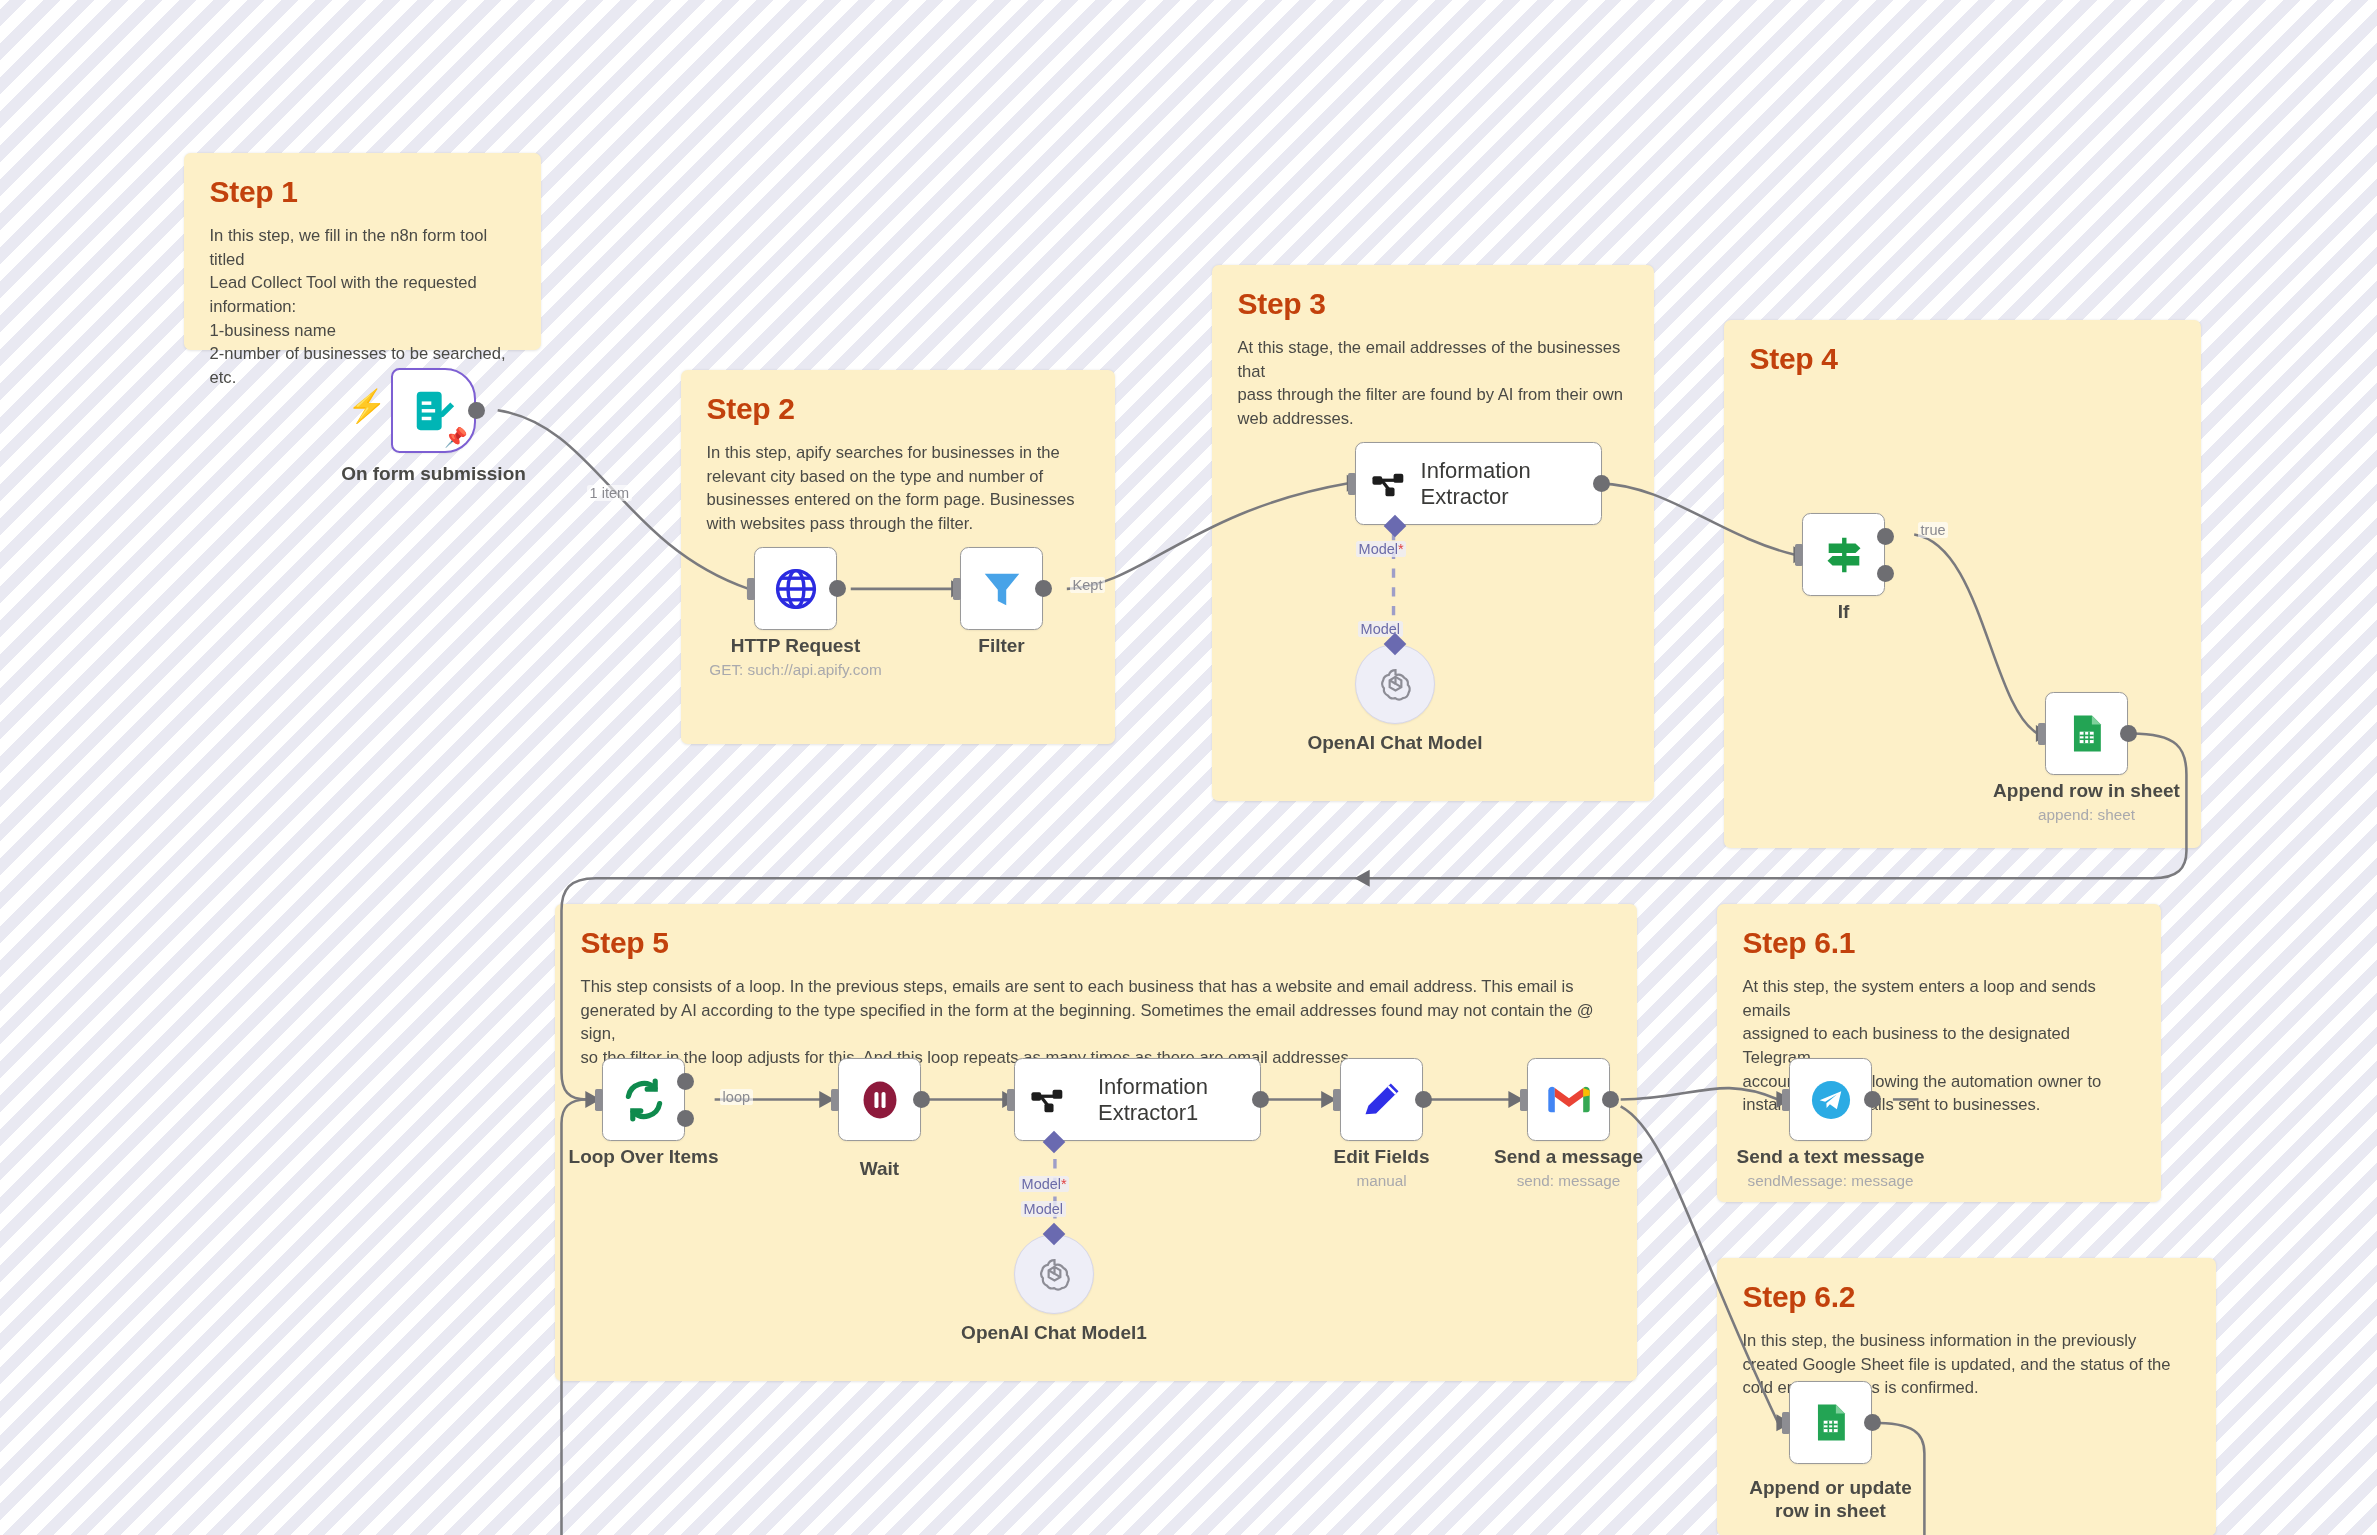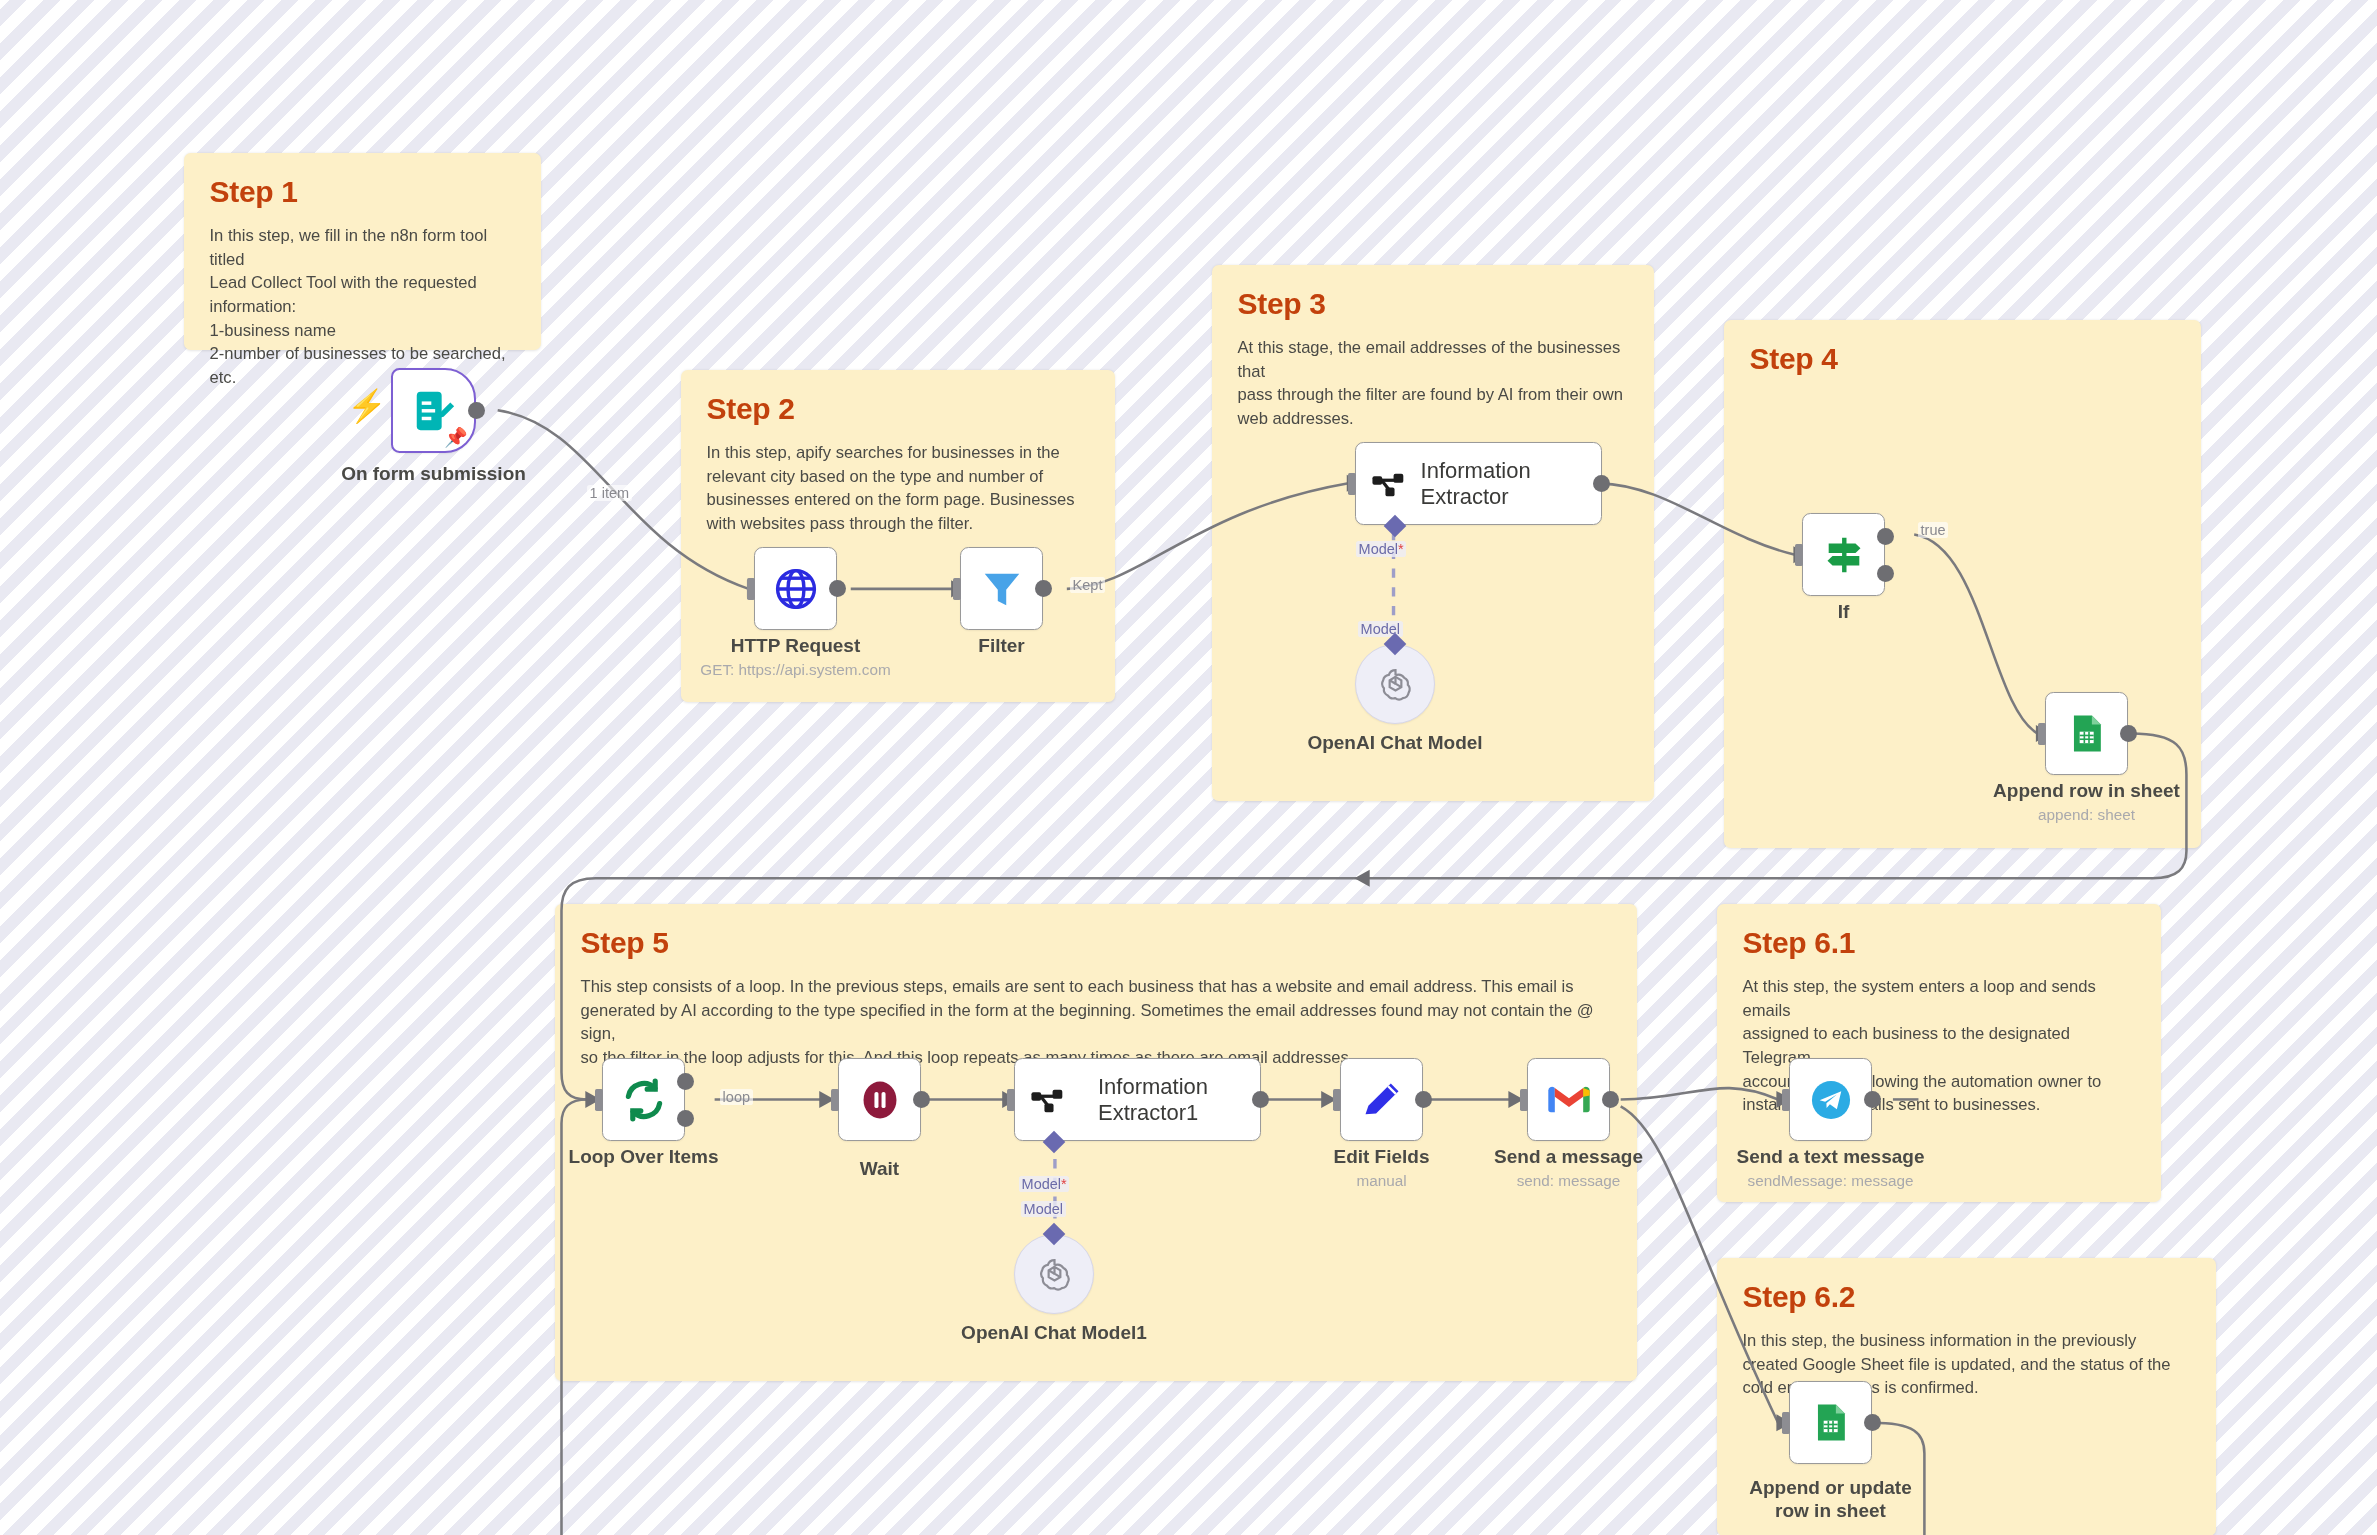--- a/index.html
+++ b/index.html
@@ -170,21 +170,21 @@
   <div class="note" style="left:184px; top:153px; width:357px; height:197px;">
     <div class="note-title">Step 1</div>
     <div class="note-body">In this step, we fill in the n8n form tool titled
 Lead Collect Tool with the requested
 information:
 1-business name
 2-number of businesses to be searched,
 etc.</div>
   </div>
 
-  <div class="note" style="left:681px; top:370px; width:434px; height:332px;">
+  <div class="note" style="left:681px; top:370px; width:434px; height:374px;">
     <div class="note-title">Step 2</div>
     <div class="note-body">In this step, apify searches for businesses in the
 relevant city based on the type and number of
 businesses entered on the form page. Businesses
 with websites pass through the filter.</div>
   </div>
 
   <div class="note" style="left:1212px; top:265px; width:442px; height:536px;">
     <div class="note-title">Step 3</div>
     <div class="note-body">At this stage, the email addresses of the businesses that
@@ -315,21 +315,21 @@
           <circle cx="12" cy="12" r="9.2"></circle>
           <ellipse cx="12" cy="12" rx="4" ry="9.2"></ellipse>
           <line x1="2.8" y1="12" x2="21.2" y2="12"></line>
           <line x1="4.3" y1="6.6" x2="19.7" y2="6.6"></line>
           <line x1="4.3" y1="17.4" x2="19.7" y2="17.4"></line>
         </svg>
       </span>
     </div>
     <div class="dot" style="left:75px; top:33px;"></div>
     <div class="node-label">HTTP Request</div>
-    <div class="node-sub">GET: https://api.system.com</div>
+    <div class="node-sub">GET: such://api.apify.com</div>
   </div>
 
   <div class="node" style="left:960px; top:547px;">
     <div class="in-bar" style="left:-6.8px; top:31px;"></div>
     <div class="node-box square">
       <span>
         <svg class="icon-svg" width="46" height="46" viewBox="0 0 24 24">
           <path d="M3 4 H21 L14.2 12.4 V20.5 L9.8 18.2 V12.4 z" fill="#48a3e8"></path>
         </svg>
       </span>

